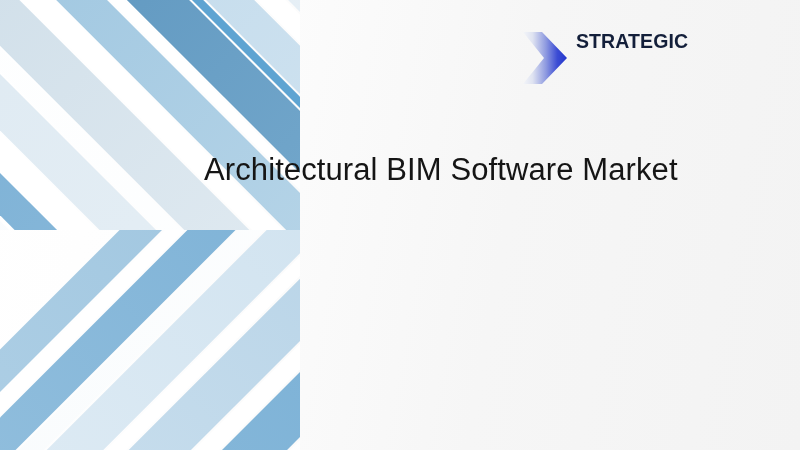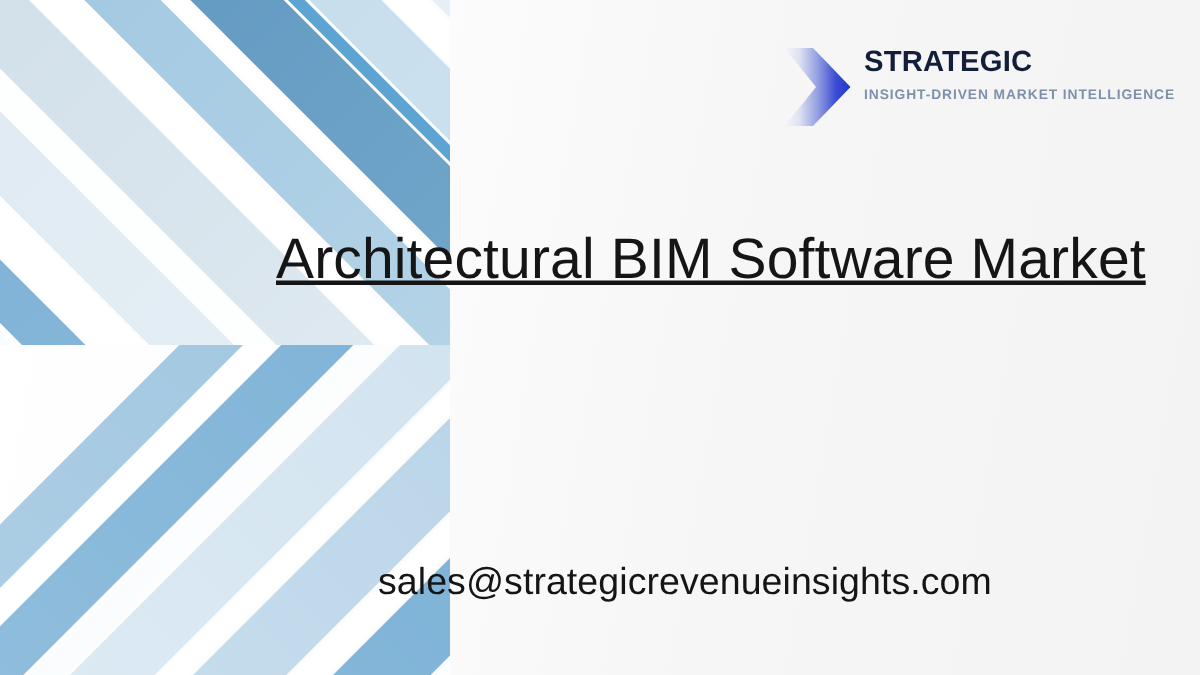--- a/index.html
+++ b/index.html
@@ -95,28 +95,27 @@
     font-size: 9.2px;
     font-weight: 600;
     letter-spacing: 0.62px;
     color: #7d91ab;
     white-space: nowrap;
   }
 
   
   .title {
     position: absolute;
-    left: 184px;
+    left: 204px;
     top: 152px;
-    font-size: 38px;
+    font-size: 31px;
     font-weight: 400;
     color: #151515;
     letter-spacing: 0.1px;
     white-space: nowrap;
-    text-decoration: underline;
   }
 
   .email {
     position: absolute;
     left: 252px;
     top: 374px;
     font-size: 25px;
     font-weight: 400;
     color: #151515;
     letter-spacing: 0.05px;
@@ -177,21 +176,19 @@
           <stop offset="22%" stop-color="#dfe3f1"></stop>
           <stop offset="52%" stop-color="#8e9ae0"></stop>
           <stop offset="78%" stop-color="#3b4cd4"></stop>
           <stop offset="100%" stop-color="#2336cc"></stop>
         </linearGradient>
       </defs>
       <path d="M1,2 L20,2 L45,28 L20,54 L1,54 L22,28 Z" fill="url(#markGrad)"></path>
     </svg>
     <div class="logo-text">
       <div class="logo-line">STRATEGIC</div>
-      <div class="logo-tagline">INSIGHT-DRIVEN MARKET INTELLIGENCE</div>
     </div>
   </div>
 
   <div class="title">Architectural BIM Software Market</div>
 
-  <div class="email">sales@strategicrevenueinsights.com</div>
 
 </div>
 
 </body></html>

